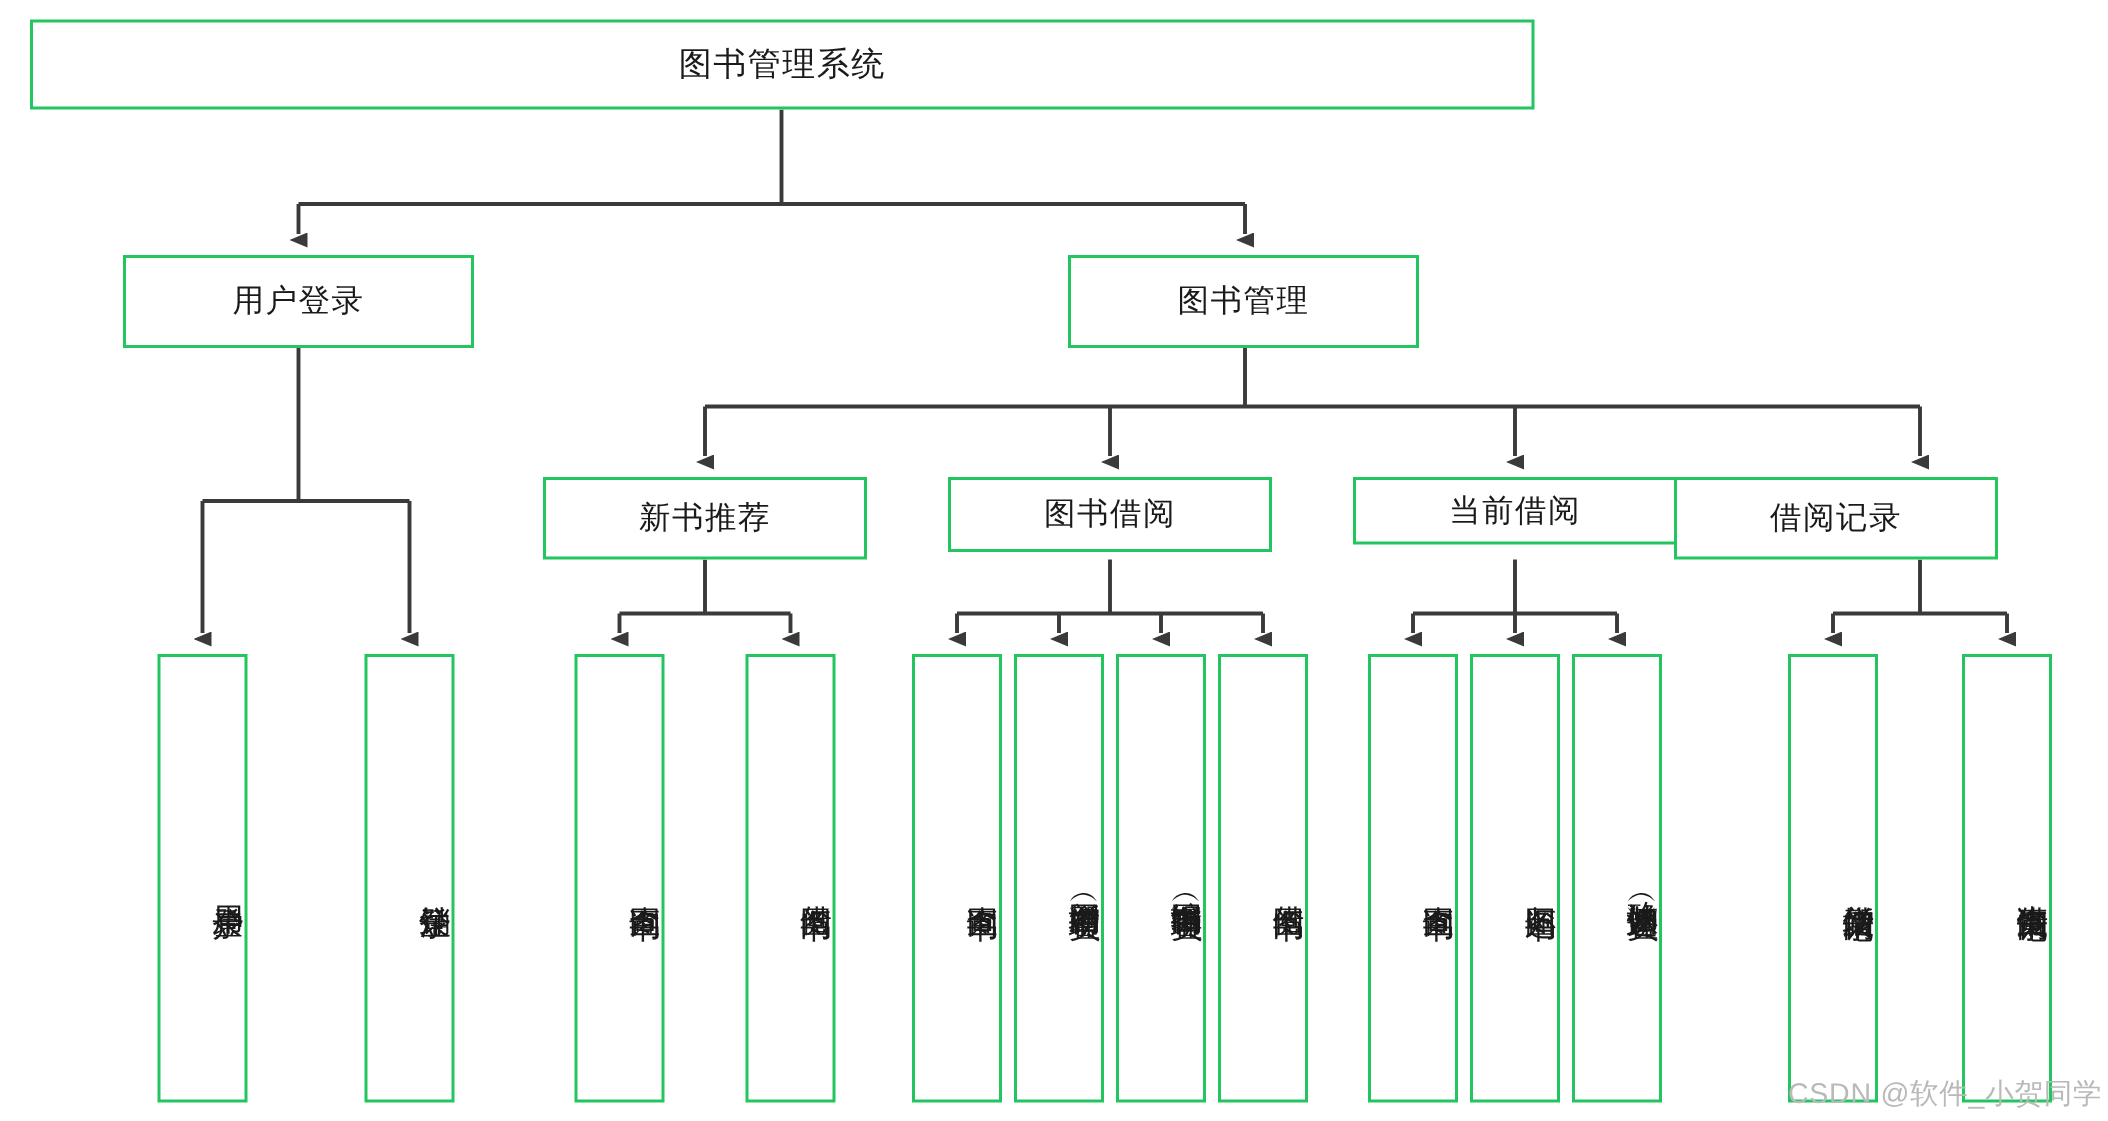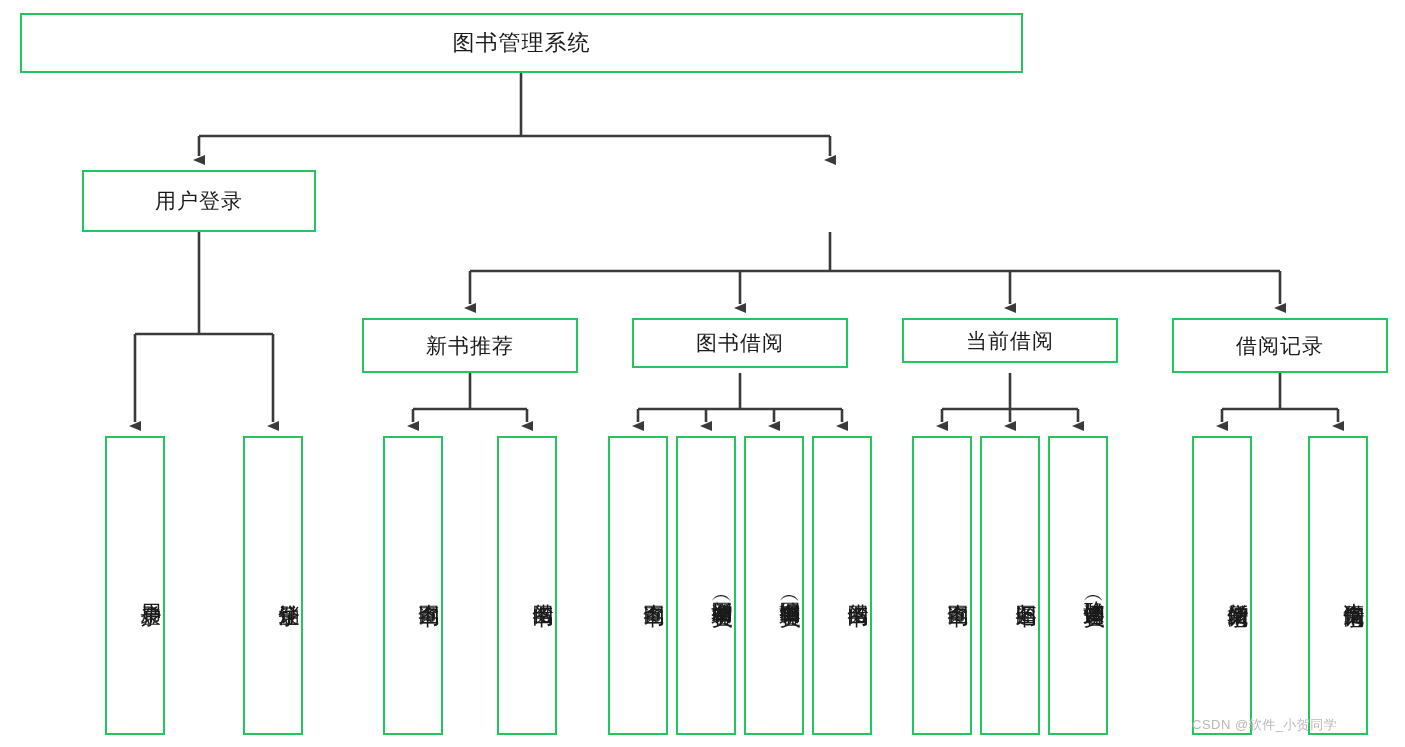--- a/index.html
+++ b/index.html
@@ -52,21 +52,21 @@
   #edges {
     position: absolute;
     left: 0;
     top: 0;
     width: 1405px;
     height: 747px;
     pointer-events: none;
   }
   .watermark {
     position: absolute;
-    font-size: 13px;
+    font-size: 19px;
     color: #b9b9b9;
     letter-spacing: 0.5px;
     white-space: nowrap;
   }
 </style>
 </head>
 <body>
 
 <div id="canvas">
 
@@ -121,34 +121,37 @@
   </svg>
 
   <div class="node node-h node-root" style="left:20px; top:13px; width:1003px; height:60px;">
     <span>图书管理系统</span>
   </div>
 
   <div class="node node-h" style="left:82px; top:170px; width:234px; height:62px;">
     <span>用户登录</span>
   </div>
 
+  <div class="node node-h" style="left:712px; top:170px; width:234px; height:62px;">
+    <span>图书管理</span>
+  </div>
 
   <div class="node node-h" style="left:362px; top:318px; width:216px; height:55px;align-items:center;">
     <span>新书推荐</span>
   </div>
 
   <div class="node node-h" style="left:632px; top:318px; width:216px; height:50px;">
     <span>图书借阅</span>
   </div>
 
   <div class="node node-h" style="left:902px; top:318px; width:216px; height:45px;">
     <span>当前借阅</span>
   </div>
 
-  <div class="node node-h" style="left:1172px; top:318px; width:216px; height:55px;text-align:right;">
+  <div class="node node-h" style="left:1116px; top:318px; width:216px; height:55px;text-align:right;">
     <span>借阅记录</span>
   </div>
 
   <div class="node node-v" style="left:105px; top:436px; width:60px; height:299px;">
     <span class="vtext">用户登录</span>
   </div>
 
   <div class="node node-v" style="left:243px; top:436px; width:60px; height:299px;">
     <span class="vtext">注销登录</span>
   </div>

